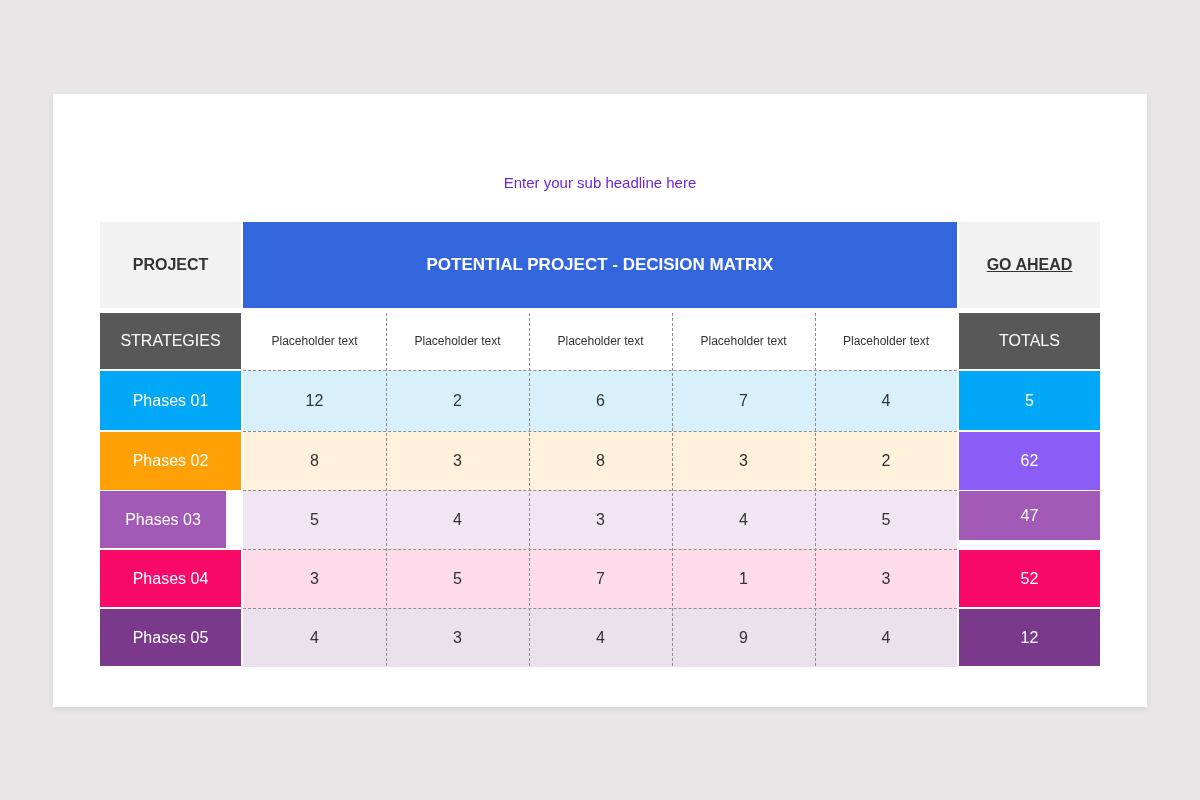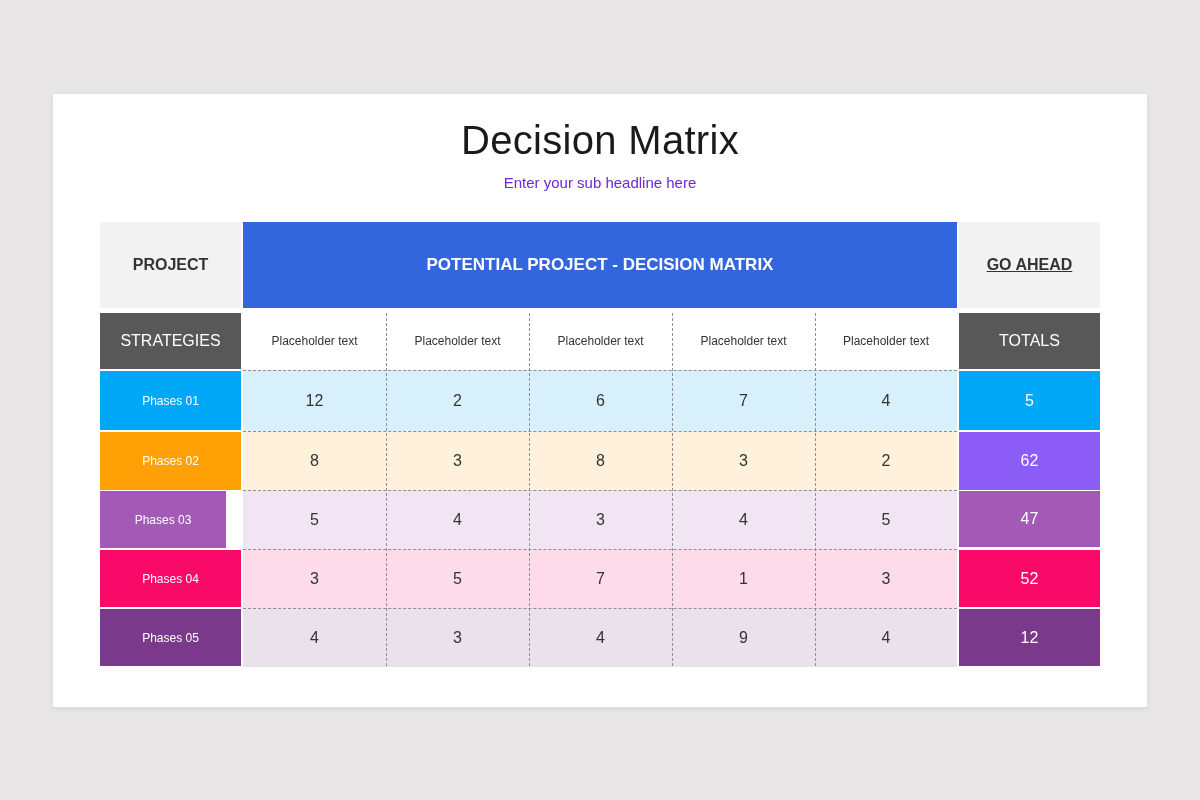--- a/index.html
+++ b/index.html
@@ -28,38 +28,37 @@
       display: flex; align-items: center; justify-content: center;
       font-size: 16px; text-align: center;
     }
     .hdr-project, .hdr-go {
       background: #f2f2f2; color: #333; font-weight: bold; font-size: 16px;
     }
     .hdr-main {
       background: #3366dd; color: #ffffff; font-weight: bold; font-size: 17px;
     }
     .dark { background: #585858; color: #ffffff; font-size: 16px; }
-    .ph-label { color: #ffffff; font-size: 12px; }
+    .ph-label { color: #ffffff; font-size: 16px; }
     .col-head { color: #333; font-size: 12px; background: #ffffff; }
     .val { color: #333; font-size: 16px; }
     .total { color: #ffffff; font-size: 16px; }
     .vdash {
       position: absolute; width: 0;
       border-left: 1px dashed #8f8f8f;
     }
     .hdash {
       position: absolute; height: 0;
       border-top: 1px dashed #8f8f8f;
     }
   </style>
 </head>
 <body>
 
 <div class="slide">
-  <div class="title">Decision Matrix</div>
   <div class="subtitle">Enter your sub headline here</div>
 </div>
 
 <div id="matrix">
     <div class="cell hdr-project" style="left: 100px; top: 222px; width: 141px; height: 86px;">PROJECT</div>
     <div class="cell hdr-main" style="left: 243px; top: 222px; width: 714px; height: 86px;">POTENTIAL PROJECT - DECISION MATRIX</div>
     <div class="cell hdr-go" style="left: 959px; top: 222px; width: 141px; height: 86px; text-decoration: underline;">GO AHEAD</div>
     <div class="cell dark" style="left: 100px; top: 313px; width: 141px; height: 56px;">STRATEGIES</div>
     <div class="cell col-head" style="left: 243px; top: 313px; width: 143px; height: 56px;">Placeholder text</div>
     <div class="cell col-head" style="left: 386px; top: 313px; width: 143px; height: 56px;">Placeholder text</div>
@@ -83,21 +82,21 @@
     <div class="cell val" style="left: 672px; top: 432px; width: 143px; height: 58px;">3</div>
     <div class="cell val" style="left: 815px; top: 432px; width: 142px; height: 58px;">2</div>
     <div class="cell total" style="left: 959px; top: 432px; width: 141px; height: 58px; background: #8b5cf6;">62</div>
     <div class="cell ph-label" style="left: 100px; top: 491px; width: 126px; height: 57px; background: rgb(163, 89, 182);">Phases 03</div>
     <div style="position: absolute; left: 243px; width: 714px; top: 490px; height: 59px; background: rgb(241, 229, 244);"></div>
     <div class="cell val" style="left: 243px; top: 491px; width: 143px; height: 57px;">5</div>
     <div class="cell val" style="left: 386px; top: 491px; width: 143px; height: 57px;">4</div>
     <div class="cell val" style="left: 529px; top: 491px; width: 143px; height: 57px;">3</div>
     <div class="cell val" style="left: 672px; top: 491px; width: 143px; height: 57px;">4</div>
     <div class="cell val" style="left: 815px; top: 491px; width: 142px; height: 57px;">5</div>
-    <div class="cell total" style="left: 959px; top: 491px; width: 141px; height: 56px; background: rgb(163, 89, 182);">47</div>
+    <div class="cell total" style="left: 959px; top: 491px; width: 141px; height: 49px; background: rgb(163, 89, 182);">47</div>
     <div class="cell ph-label" style="left: 100px; top: 550px; width: 141px; height: 57px; background: rgb(249, 10, 104);">Phases 04</div>
     <div style="position: absolute; left: 243px; width: 714px; top: 549px; height: 59px; background: rgb(253, 219, 232);"></div>
     <div class="cell val" style="left: 243px; top: 550px; width: 143px; height: 57px;">3</div>
     <div class="cell val" style="left: 386px; top: 550px; width: 143px; height: 57px;">5</div>
     <div class="cell val" style="left: 529px; top: 550px; width: 143px; height: 57px;">7</div>
     <div class="cell val" style="left: 672px; top: 550px; width: 143px; height: 57px;">1</div>
     <div class="cell val" style="left: 815px; top: 550px; width: 142px; height: 57px;">3</div>
     <div class="cell total" style="left: 959px; top: 550px; width: 141px; height: 57px; background: rgb(249, 10, 104);">52</div>
     <div class="cell ph-label" style="left: 100px; top: 609px; width: 141px; height: 57px; background: rgb(122, 57, 139);">Phases 05</div>
     <div style="position: absolute; left: 243px; width: 714px; top: 608px; height: 59px; background: rgb(235, 225, 237);"></div>

